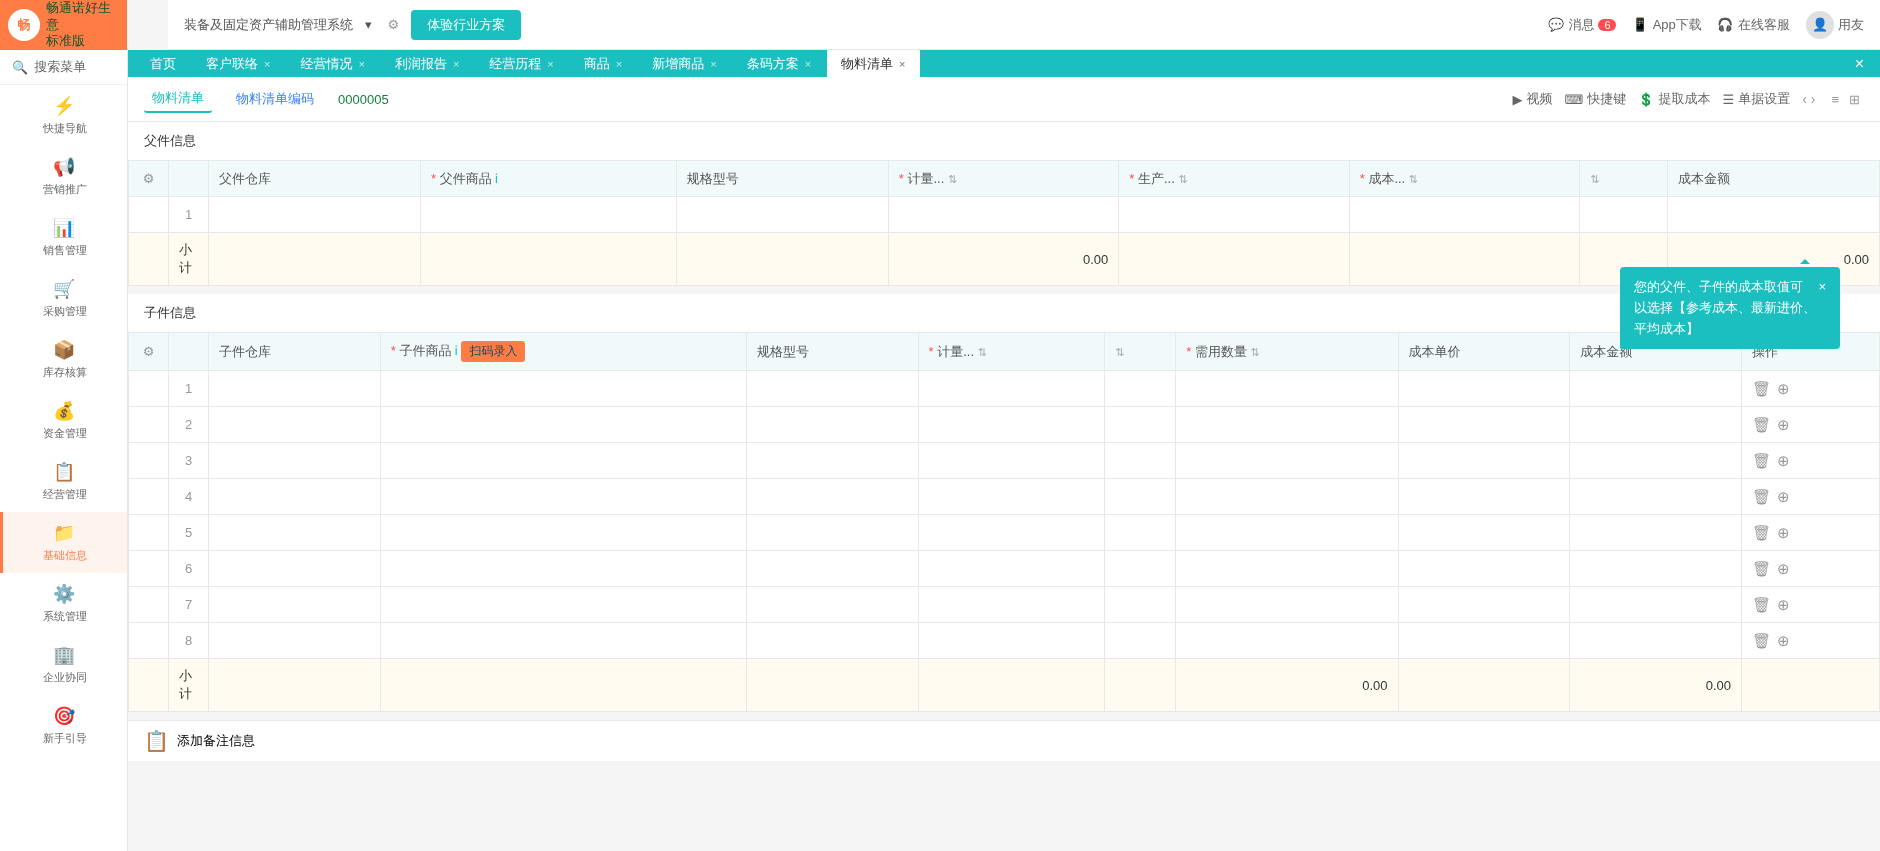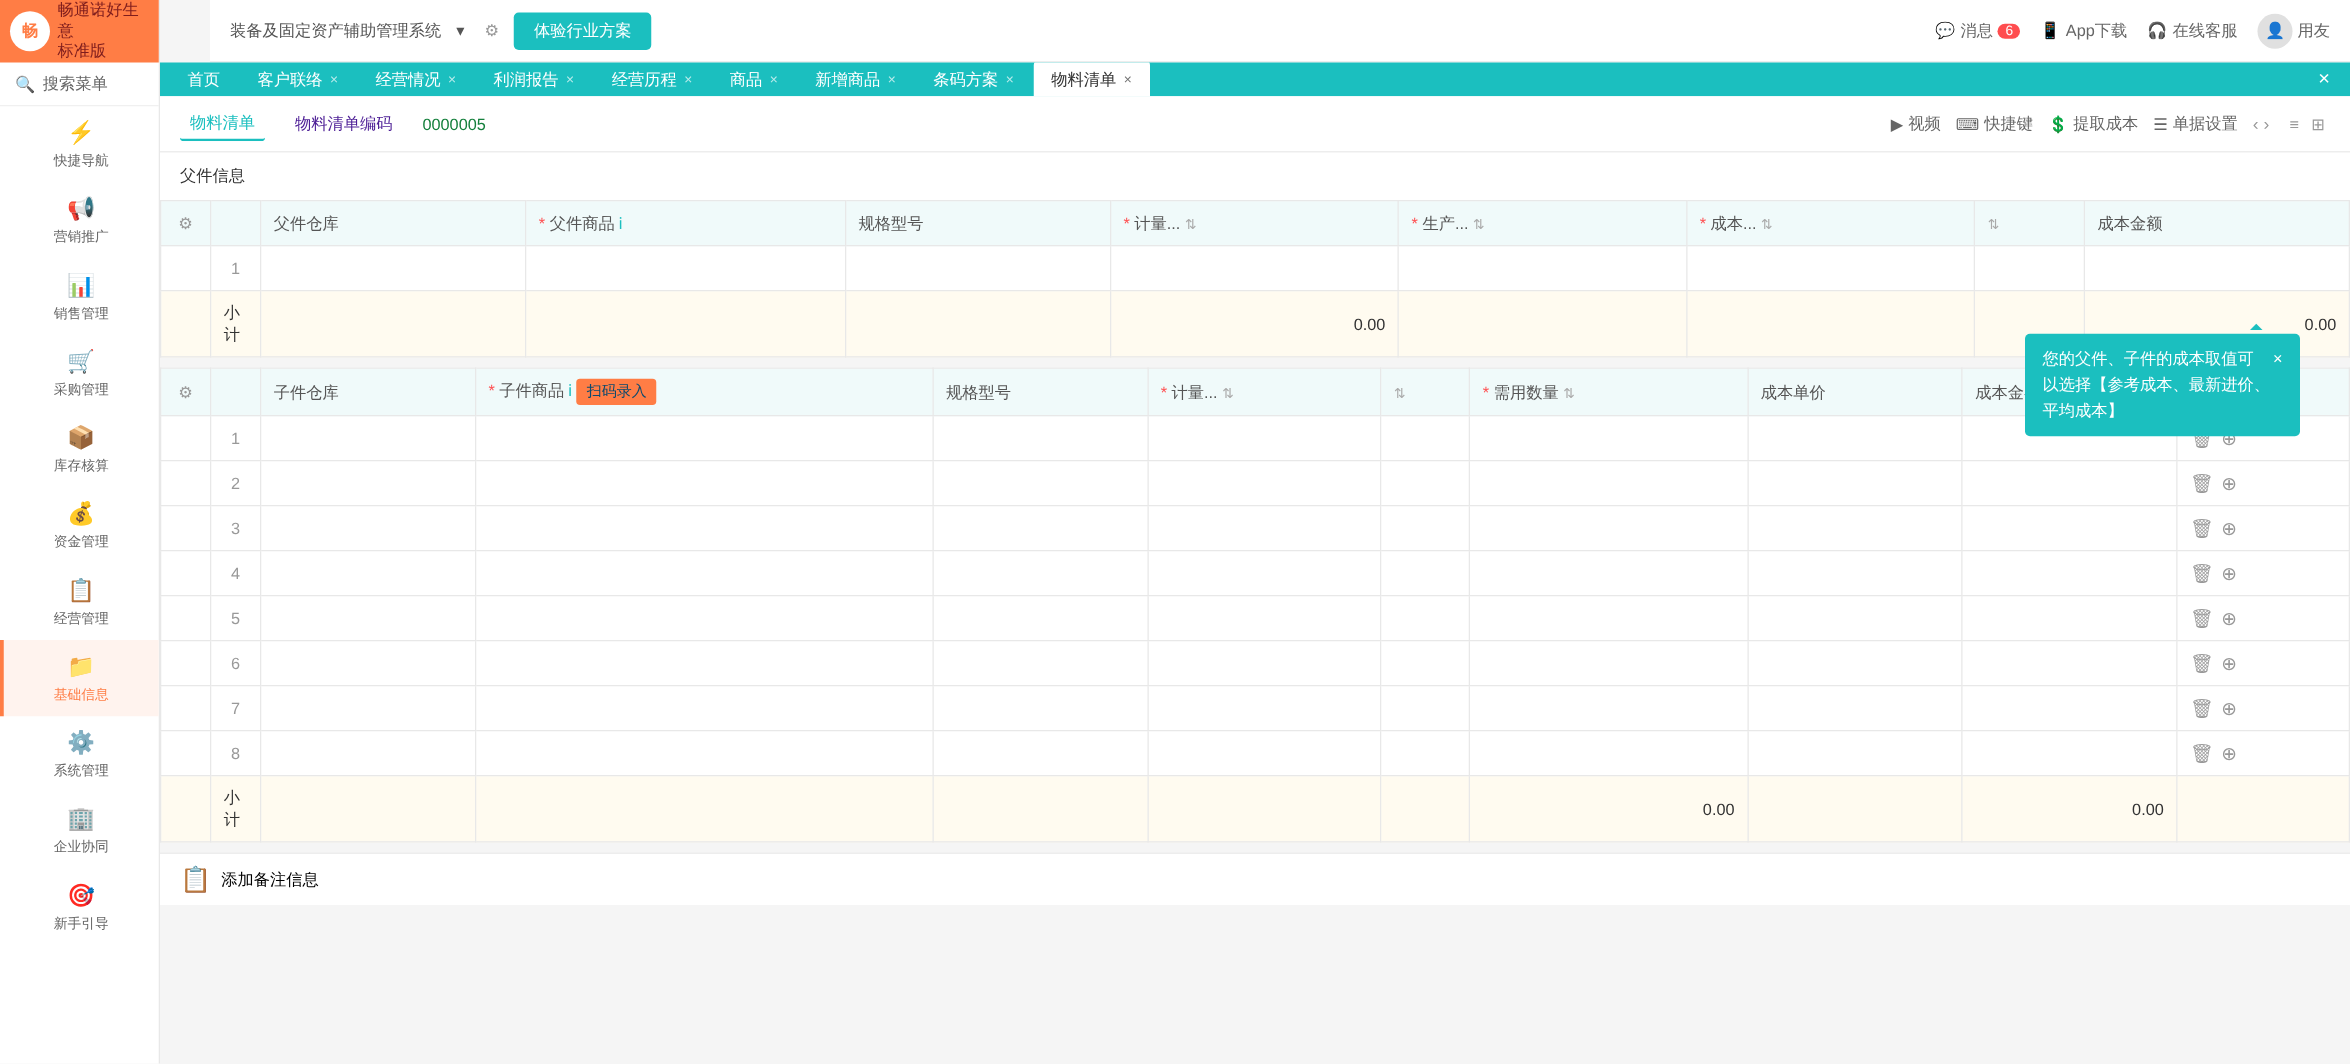--- a/index.html
+++ b/index.html
@@ -26,21 +26,21 @@
     .sidebar-logo-icon {
       width: 32px; height: 32px;
       background: #fff;
       border-radius: 50%;
       display: flex; align-items: center; justify-content: center;
       color: #ff7d45;
       font-weight: bold;
       font-size: 14px;
       flex-shrink: 0;
     }
-    .sidebar-logo-text { font-size: 12px; color: #7f1d1d; line-height: 1.3; }
+    .sidebar-logo-text { font-size: 12px; color: #14532d; line-height: 1.3; }
     .sidebar-search {
       display: flex; align-items: center; gap: 6px;
       padding: 8px 12px;
       color: #666;
       cursor: pointer;
       border-bottom: 1px solid #f0f0f0;
     }
     .sidebar-item {
       display: flex; flex-direction: column; align-items: center;
       padding: 10px 6px;
@@ -143,21 +143,21 @@
     
     .sub-header {
       background: #fff;
       border-bottom: 1px solid #e8e8e8;
       padding: 8px 16px;
       display: flex;
       align-items: center;
       gap: 16px;
     }
     .sub-tab {
-      color: #4c1d95;
+      color: #3b82f6;
       cursor: pointer;
       padding: 4px 8px;
       border-radius: 3px;
     }
     .sub-tab.active { color: #1bbfbf; border-bottom: 2px solid #1bbfbf; }
     .sub-doc-value { color: #15803d; font-weight: 500; }
     .sub-right {
       margin-left: auto;
       display: flex;
       align-items: center;
@@ -500,20 +500,21 @@
             <td></td>
             <td></td>
             <td></td>
             <td class="col-right">0.00</td>
           </tr>
         </tbody>
       </table>
     </div>
 
     <div class="section">
+      <div class="section-header">子件信息</div>
       <table class="data-table">
         <thead>
           <tr>
             <th class="settings-col">⚙</th>
             <th></th>
             <th>子件仓库</th>
             <th>
               <span class="required-star">*</span> 子件商品<span class="th-info">ℹ</span>
               <button class="scan-btn">扫码录入</button>
             </th>

